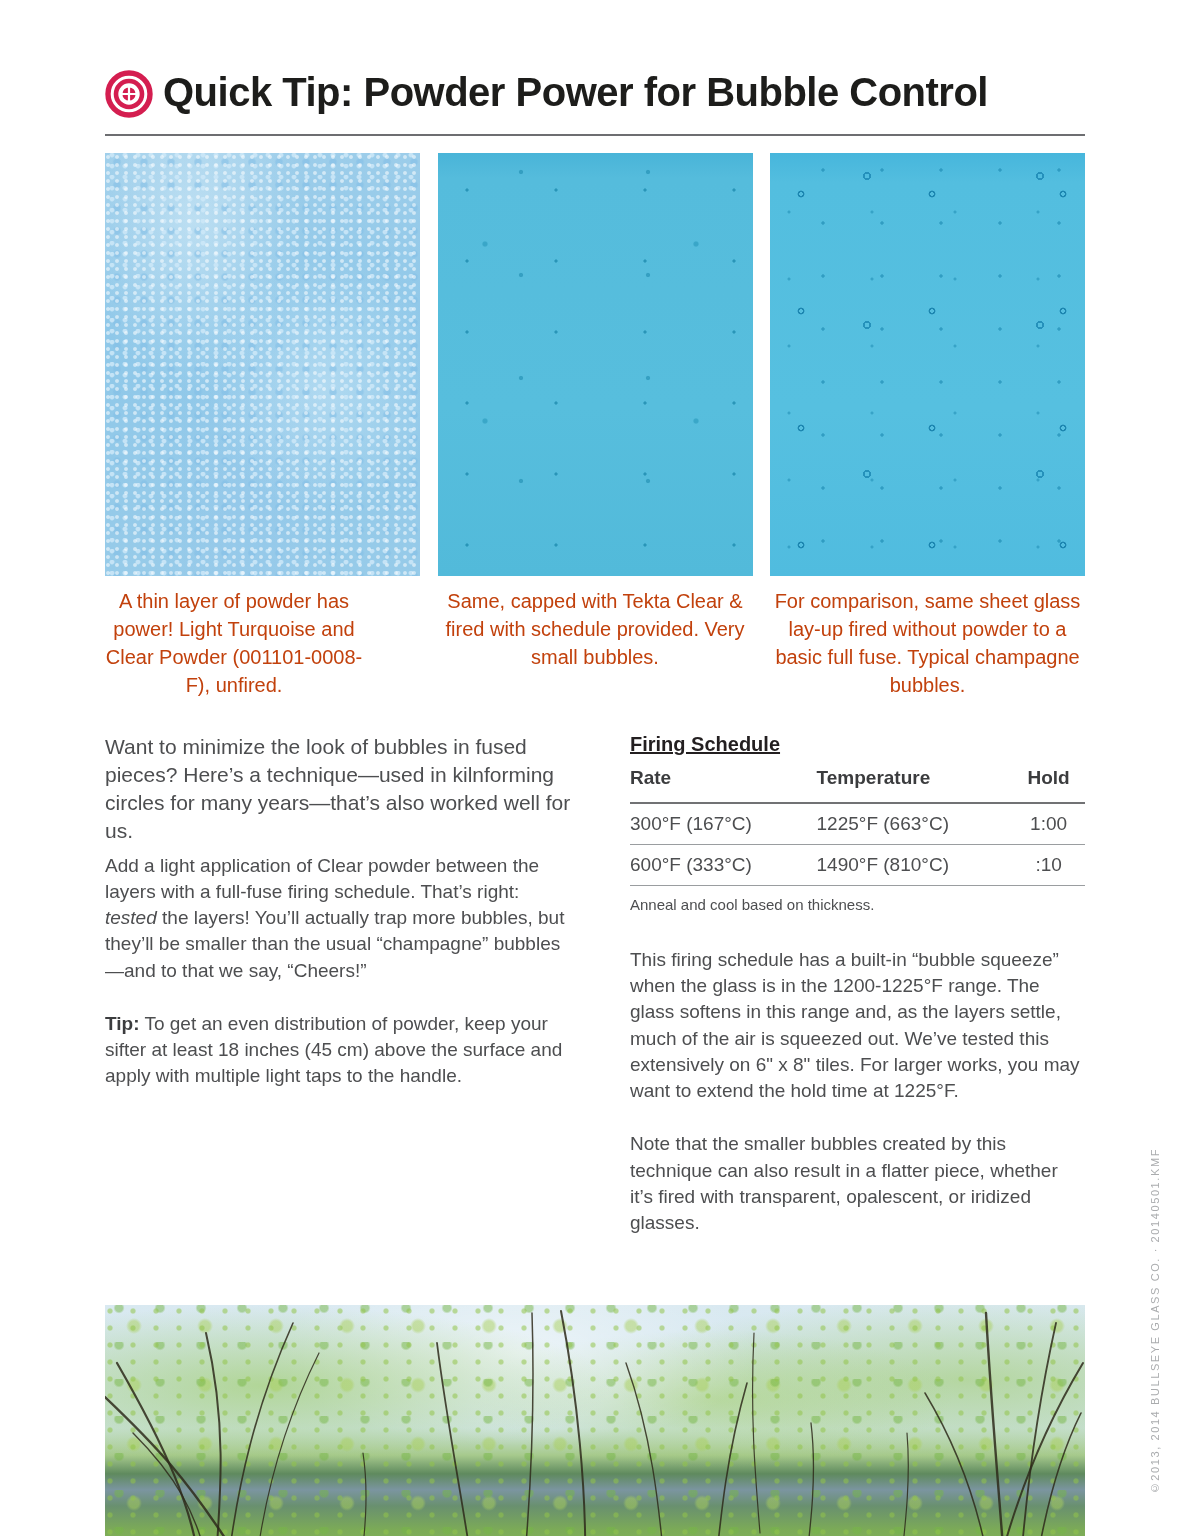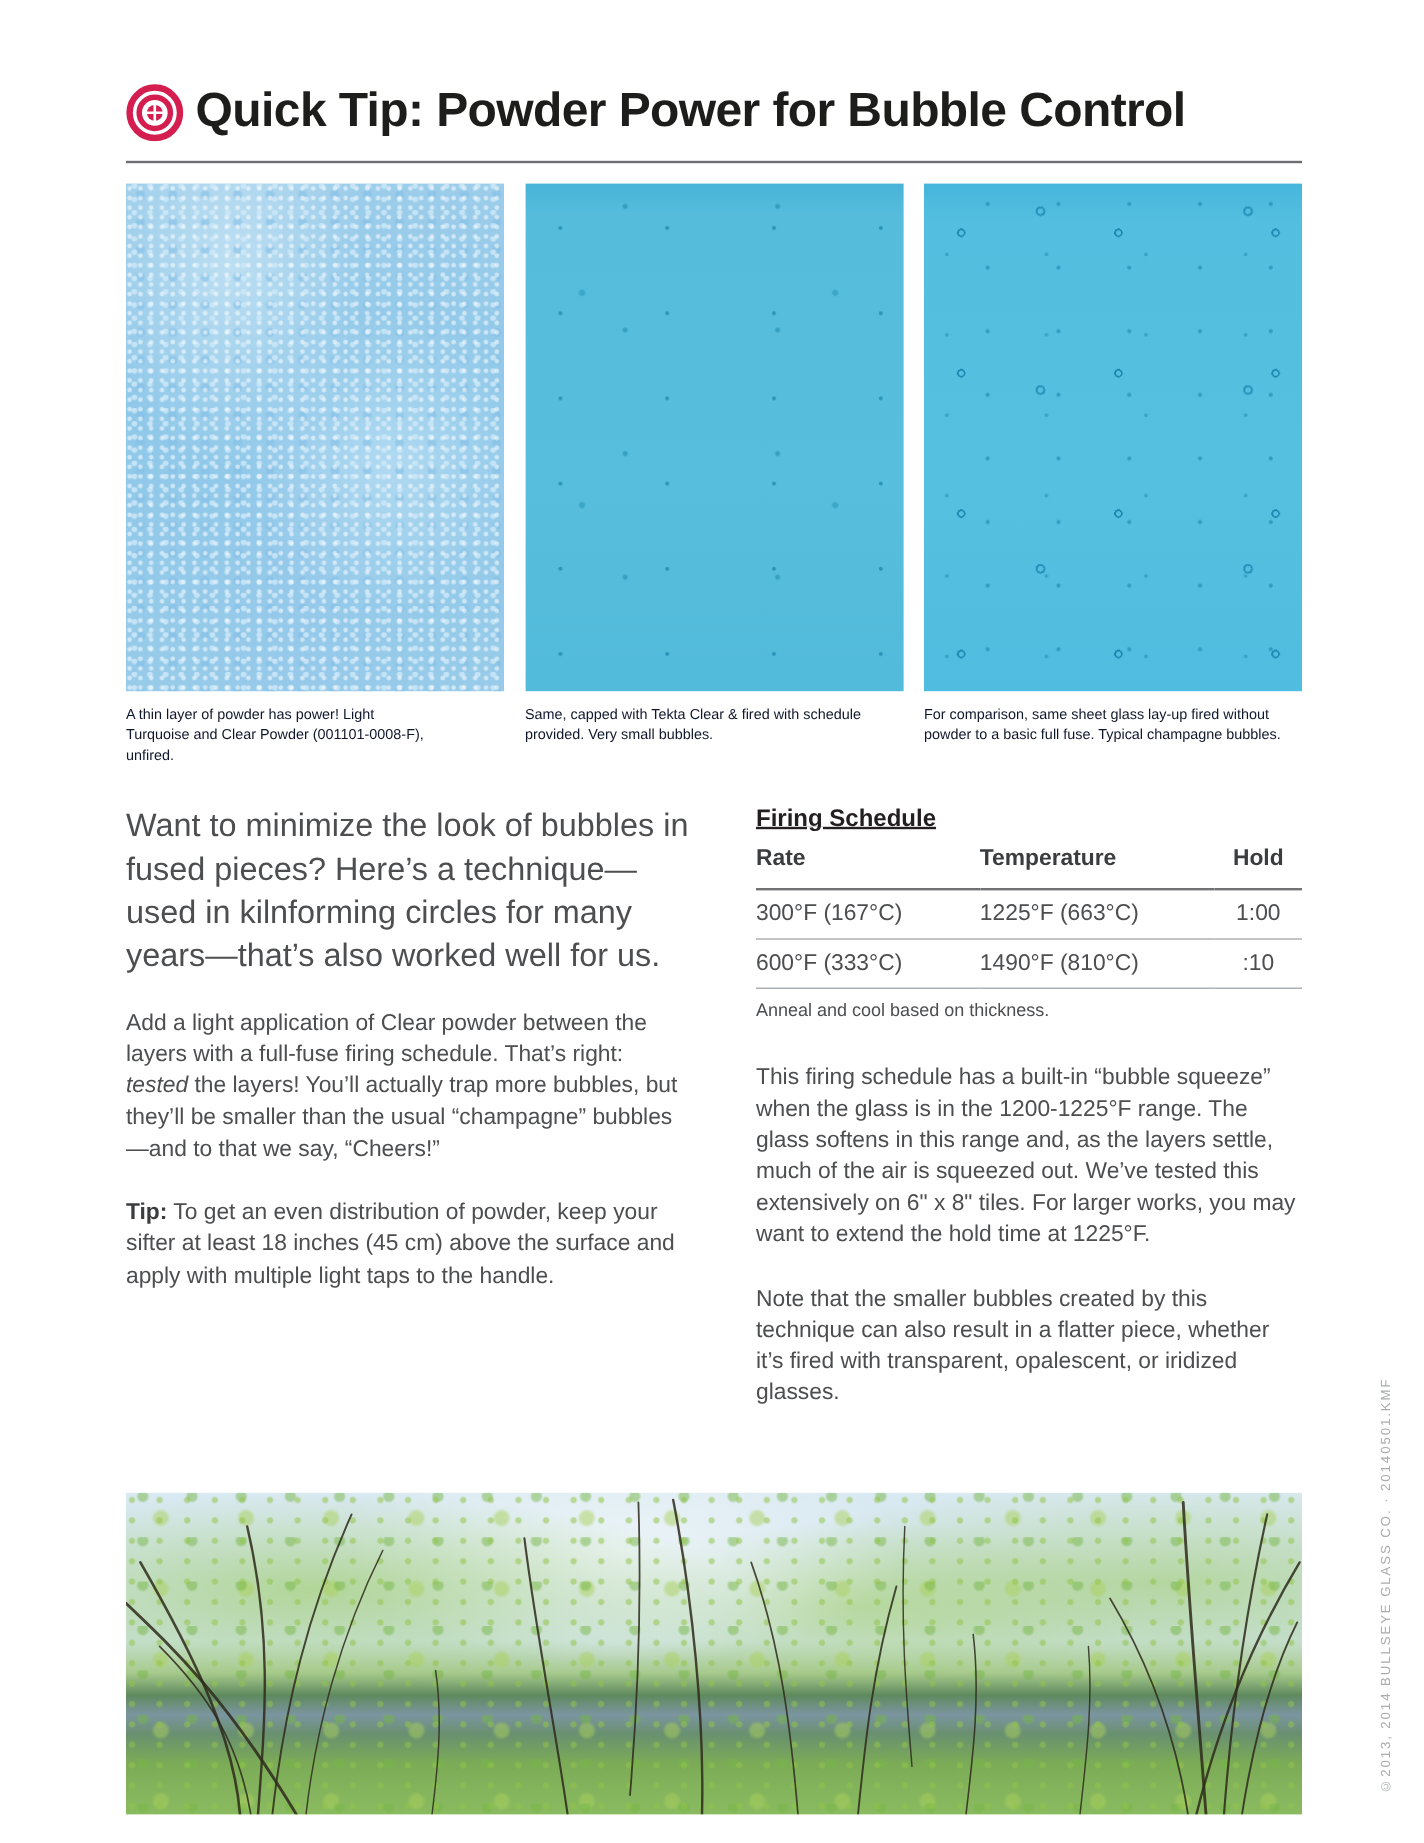--- a/index.html
+++ b/index.html
@@ -47,31 +47,31 @@
     background:
       radial-gradient(circle at 31px 41px, rgba(18,124,168,0) 2px, rgba(18,124,168,0.85) 2px 3.4px, transparent 3.6px),
       radial-gradient(circle at 97px 23px, rgba(18,124,168,0) 2.4px, rgba(22,130,175,0.75) 2.4px 4px, transparent 4.2px),
       radial-gradient(circle at 53px 17px, rgba(25,135,175,0.6) 1.3px, transparent 2.1px),
       radial-gradient(circle at 19px 59px, rgba(25,135,175,0.5) 1.1px, transparent 1.9px),
       linear-gradient(180deg,#47b6dc 0%, #53bedf 7%, #56c0e0 60%, #50bcdf 100%);
     background-size: 131px 117px, 173px 149px, 59px 53px, 83px 67px, auto;
   }
   .captions-row { display:flex; justify-content:space-between; margin-top:11px; }
   .sample-caption {
-    width:315px; font-size:12px; line-height:1.4; color:#0f172a;
+    width:315px; font-size:20px; line-height:1.4; color:#c2410c;text-align:center;
   }
   .caption-narrow { max-width:258px; }
 
   
   .main-cols { display:flex; margin-top:34px; }
   .col-left { width:470px; flex:0 0 auto; }
   .col-right { width:455px; flex:0 0 auto; margin-left:55px; }
 
   .intro-text {
-    font-size:27px; line-height:1.33; color:#4d4e50; margin-bottom:25px;
+    font-size:21px; line-height:1.33; color:#4d4e50; margin-bottom:8px;
   }
   .body-p { font-size:19px; line-height:1.38; color:#4d4e50; margin-bottom:27px; }
   .body-p b { color:#3b3c3e; }
 
   .fs-title { font-size:20px; font-weight:bold; color:#231f20; margin-bottom:4px;text-decoration:underline; }
   table.fs-table { width:100%; border-collapse:collapse; font-size:19px; color:#4d4e50; }
   .fs-table th {
     text-align:left; font-weight:bold; color:#3b3c3e;
     padding:7px 0 13px; border-bottom:2px solid #717274;
   }

